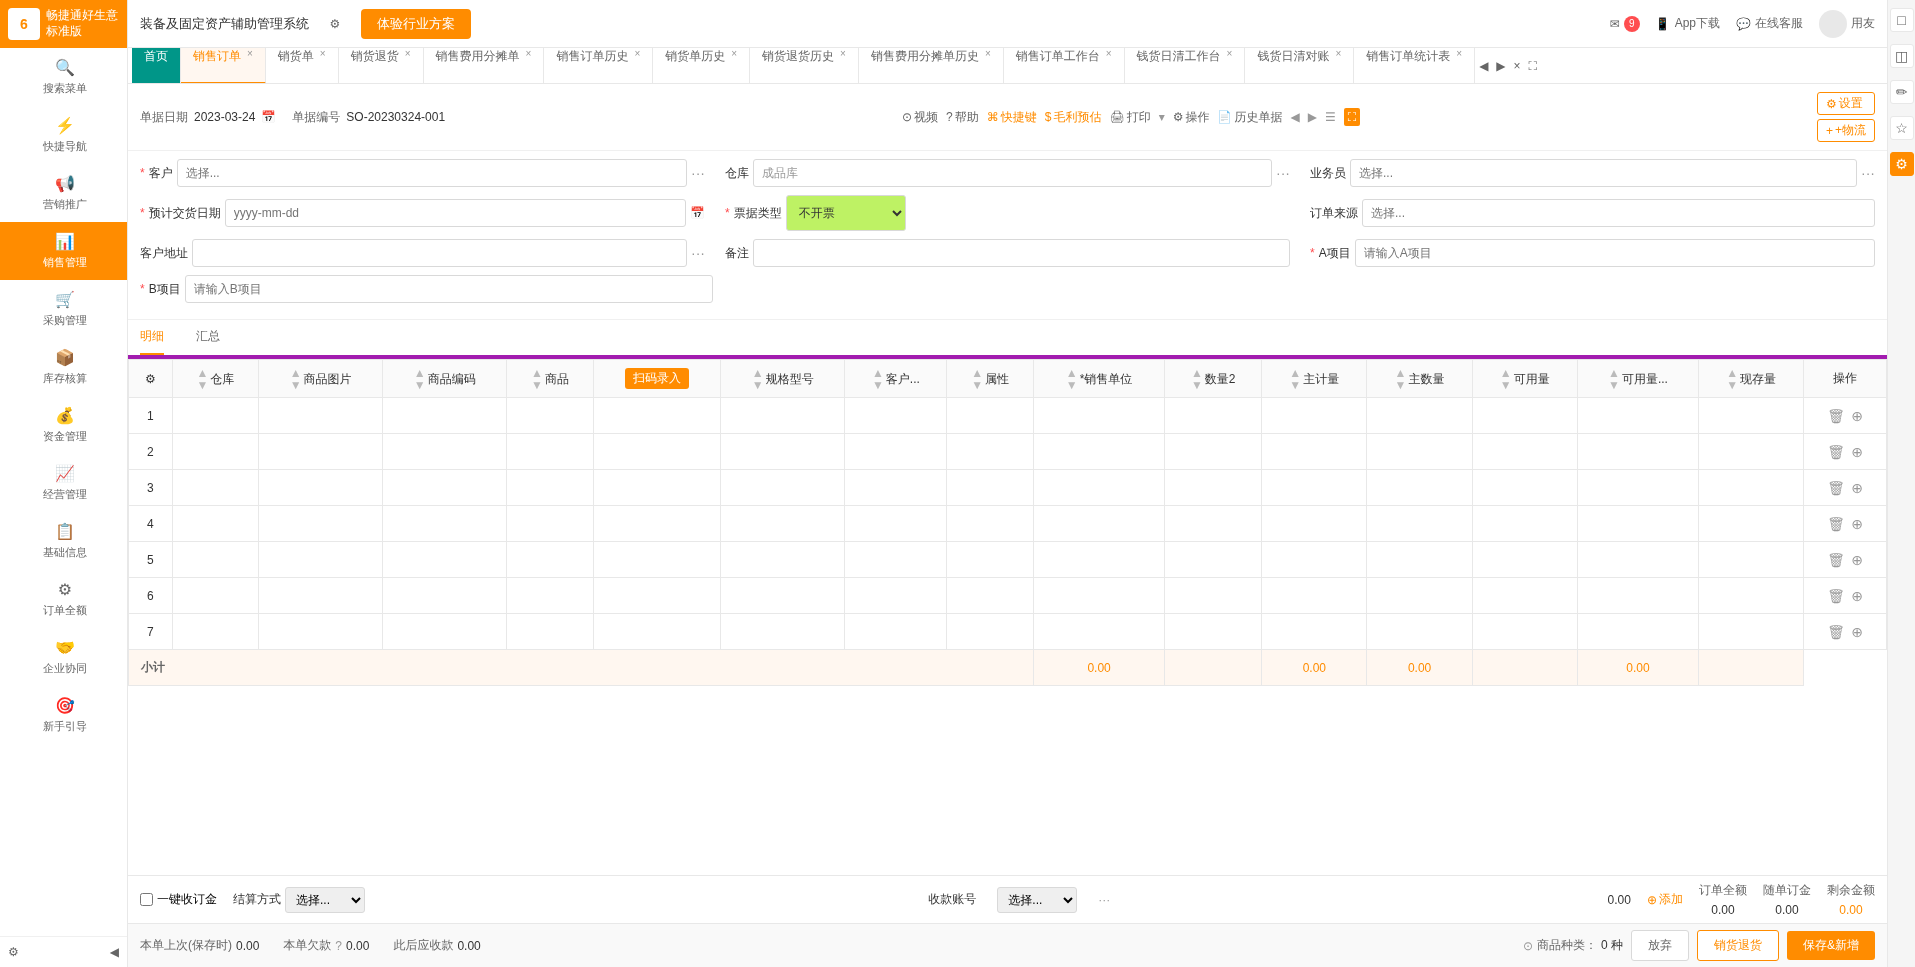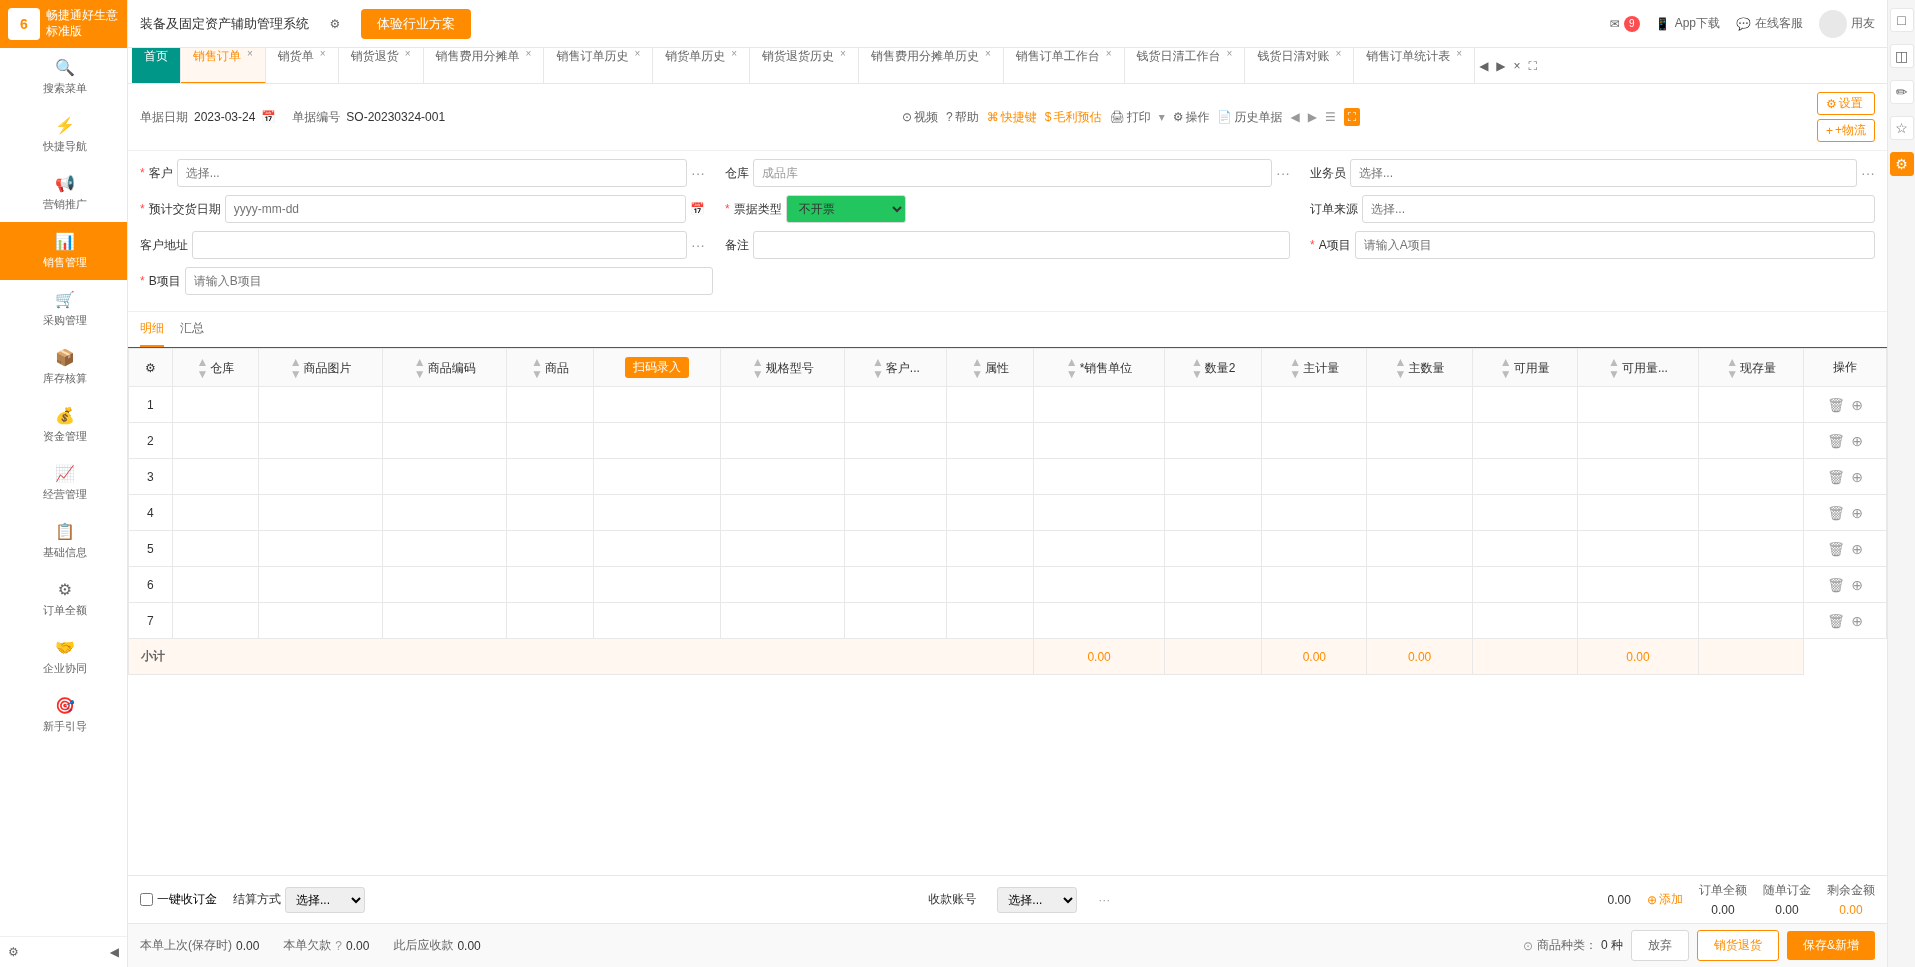--- a/index.html
+++ b/index.html
@@ -52,29 +52,29 @@
     .header-action-btn { display: flex; align-items: center; gap: 2px; cursor: pointer; color: #666; }
     .header-action-btn.orange { color: #ff8c00; }
 
     
     .form-body { padding: 8px 12px; border-bottom: 1px solid #f0f0f0; background: #fff; }
     .form-row { display: flex; align-items: center; margin-bottom: 8px; gap: 0; }
     .form-cell { display: flex; align-items: center; gap: 4px; flex: 1; }
     .form-cell .required { color: #ff4d4f; }
     .form-input { border: 1px solid #d9d9d9; border-radius: 3px; padding: 4px 8px; color: #999; font-size: 12px; min-width: 120px; height: 28px; cursor: pointer; background: #fff; }
     .form-input.expand { flex: 1; }
-    .form-select { border: 1px solid #d9d9d9; border-radius: 3px; padding: 4px 8px; min-width: 120px; height: 28px; background: #22c55e; color: #333; }
+    .form-select { border: 1px solid #d9d9d9; border-radius: 3px; padding: 4px 8px; min-width: 120px; height: 36px; background: #bef264; color: #333; }
     .dots-btn { color: #999; cursor: pointer; font-size: 14px; }
     .form-side-btns { display: flex; flex-direction: column; gap: 4px; margin-left: auto; }
     .side-btn { display: flex; align-items: center; gap: 2px; border: 1px solid #d9d9d9; border-radius: 3px; padding: 2px 8px; cursor: pointer; font-size: 12px; background: #fff; }
     .side-btn.orange { border-color: #ff8c00; color: #ff8c00; }
     .inline-label { color: #333; font-size: 12px; white-space: nowrap; }
 
     
-    .detail-tabs { display: flex; align-items: center; padding: 0 12px; border-bottom: 1px solid #a21caf; background: #fff; gap: 16px; }
+    .detail-tabs { display: flex; align-items: center; padding: 0 12px; border-bottom: 4px solid #a21caf; background: #fff; gap: 32px; }
     .detail-tab { padding: 8px 0; cursor: pointer; color: #666; border-bottom: 2px solid transparent; }
     .detail-tab.active { color: #ff8c00; border-bottom-color: #ff8c00; font-weight: 500; }
 
     
     .table-wrap { flex: 1; overflow: auto; position: relative; }
     .data-table { width: 100%; border-collapse: collapse; }
     .data-table th { background: #fafafa; border: 1px solid #e8e8e8; padding: 6px 8px; text-align: center; font-weight: normal; color: #333; white-space: nowrap; font-size: 12px; position: sticky; top: 0; z-index: 1; }
     .data-table td { border: 1px solid #e8e8e8; padding: 4px 8px; text-align: center; color: #333; height: 36px; }
     .row-num { color: #666; text-align: center; }
     .scan-btn { background: #ff8c00; color: #fff; border: none; border-radius: 3px; padding: 2px 8px; cursor: pointer; font-size: 12px; }

